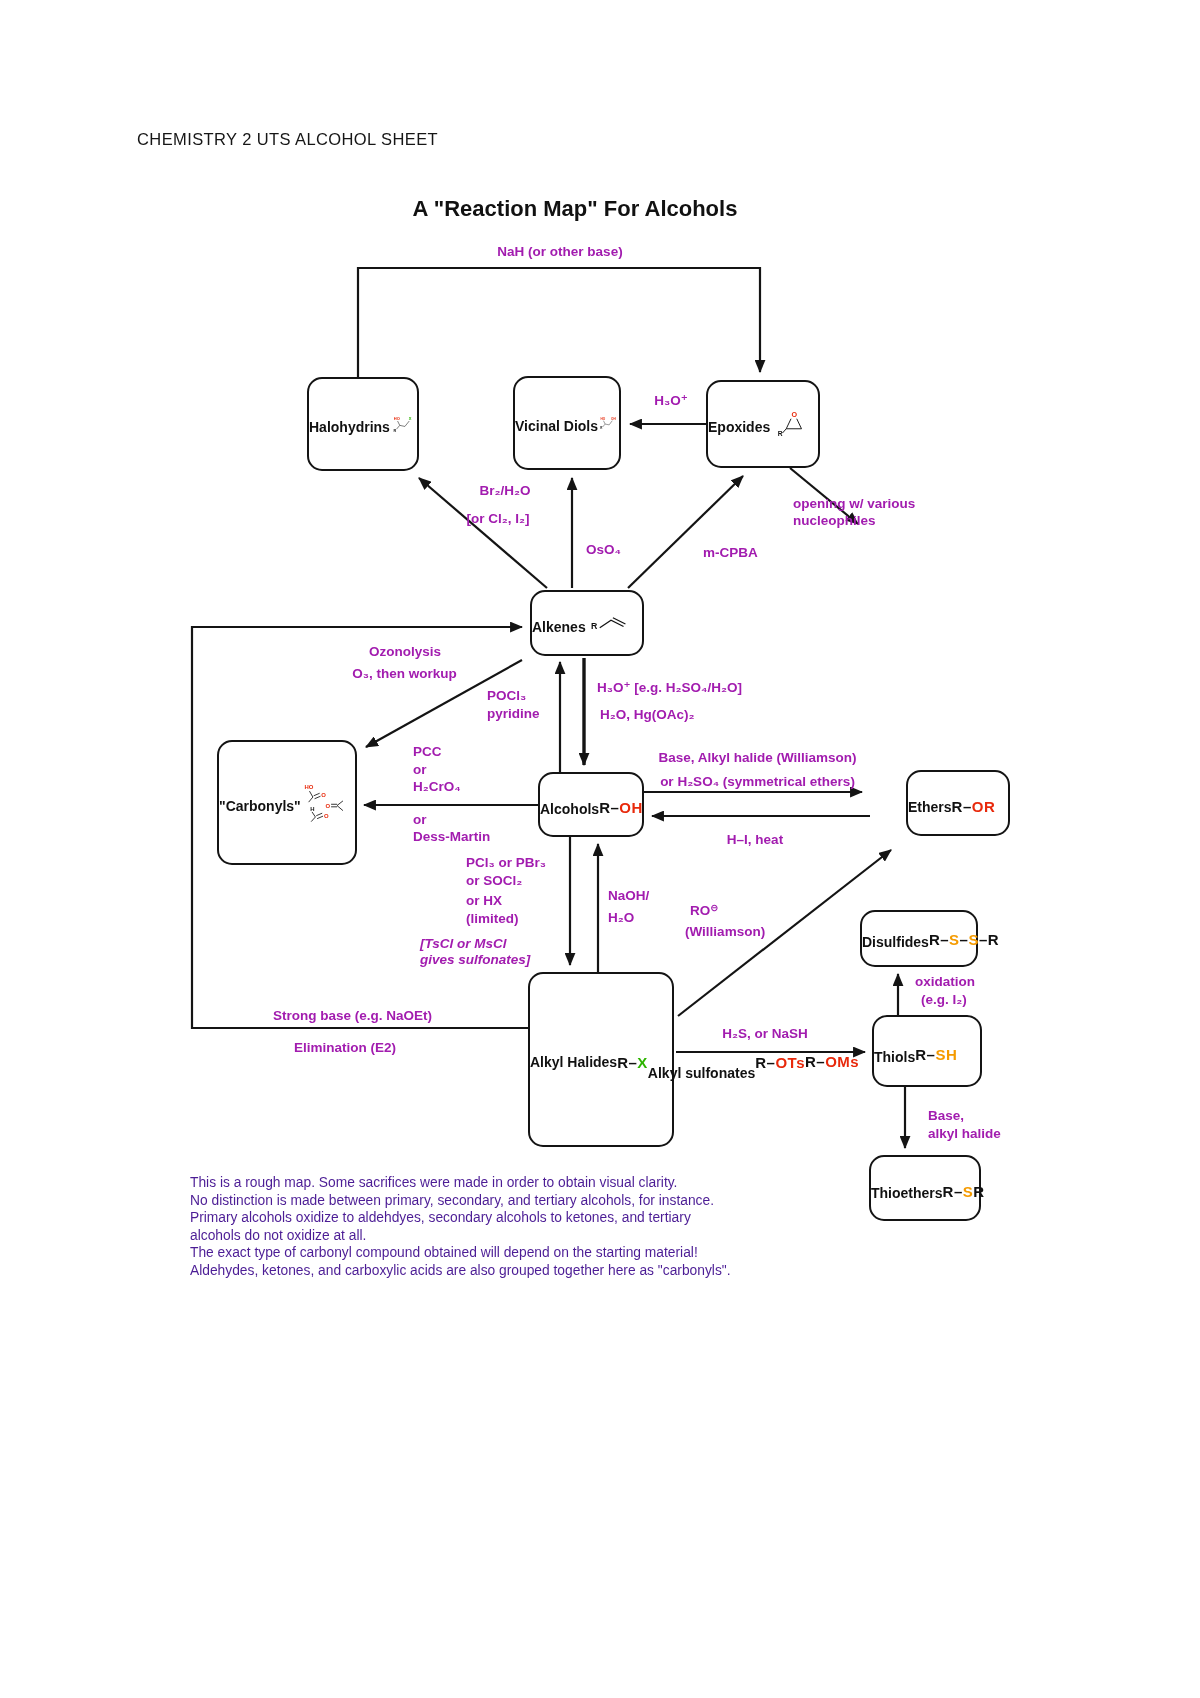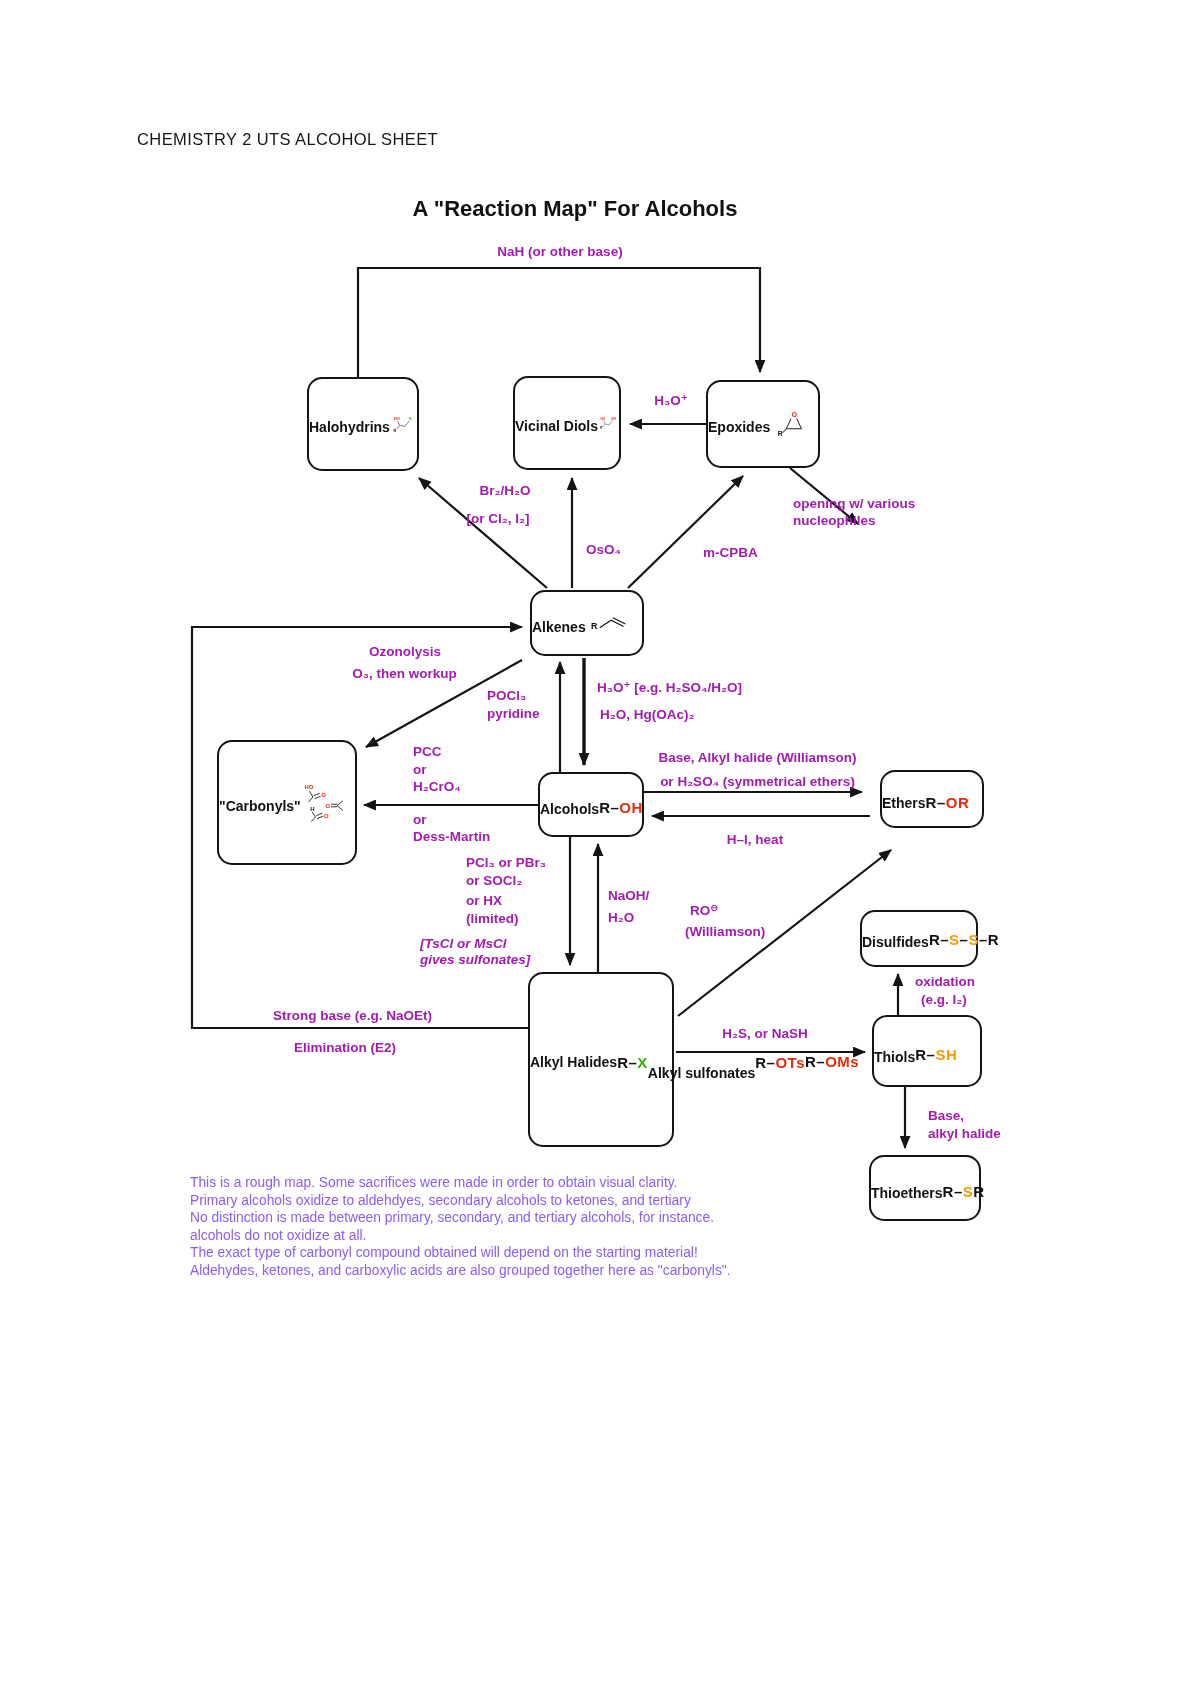--- a/index.html
+++ b/index.html
@@ -15,21 +15,21 @@
   .bt{font:bold 14px "Liberation Sans","DejaVu Sans",sans-serif;color:#111;margin-top:8px;white-space:nowrap;}
   .bf{font:bold 15px "Liberation Sans","DejaVu Sans",sans-serif;color:#111;letter-spacing:.5px;margin-top:6px;white-space:nowrap;}
   .red{color:#e8290b;} .grn{color:#2db400;} .org{color:#f59b00;}
   #wires{position:absolute;left:0;top:0;z-index:1;}
   .cn{stroke:#141414;stroke-width:2.2;fill:none;}
   .cnt{stroke:#141414;stroke-width:3.4;fill:none;}
   .struct{display:block;}
   .struct line, .struct path{stroke:#141414;stroke-width:2;fill:none;}
   .struct text{font-family:"Liberation Sans","DejaVu Sans",sans-serif;font-weight:bold;fill:#111;}
   .struct .tr{fill:#e8290b;} .struct .tg{fill:#2db400;}
-  .fnote{position:absolute;font:13.8px "Liberation Sans","DejaVu Sans",sans-serif;color:#8b5cf6;line-height:17.5px;z-index:3;}
+  .fnote{position:absolute;font:13.8px "Liberation Sans","DejaVu Sans",sans-serif;color:#4c1d95;line-height:17.5px;z-index:3;}
   sup.chg{font-size:10px;vertical-align:4px;}
 </style>
 </head>
 <body>
 
 <div id="page">
 
   <div class="hdr" style="left:137px;top:130px;">CHEMISTRY 2 UTS ALCOHOL SHEET</div>
   <div class="ttl" style="left:375px;top:196px;width:400px;">A "Reaction Map" For Alcohols</div>
 
@@ -116,21 +116,21 @@
       <path d="M36,76 L50,70 M38,83 L52,77"></path>
       <text class="tr" x="54" y="82" font-size="14">O</text>
     </svg>
   </div>
 
   <div class="bx" style="left:538px;top:772px;width:106px;height:65px;">
     <div class="bt">Alcohols</div>
     <div class="bf"><span>R–</span><span class="red">OH</span></div>
   </div>
 
-  <div class="bx" style="left:880px;top:770px;width:104px;height:58px;">
+  <div class="bx" style="left:906px;top:770px;width:104px;height:66px;">
     <div class="bt">Ethers</div>
     <div class="bf"><span>R–</span><span class="red">OR</span></div>
   </div>
 
   <div class="bx" style="left:528px;top:972px;width:146px;height:175px;">
     <div class="bt" style="margin-top:4px;">Alkyl Halides</div>
     <div class="bf"><span>R–</span><span class="grn">X</span></div>
     <div class="bt" style="margin-top:26px;">Alkyl sulfonates</div>
     <div class="bf"><span>R–</span><span class="red">OTs</span></div>
     <div class="bf" style="margin-top:3px;"><span>R–</span><span class="red">OMs</span></div>
@@ -186,20 +186,20 @@
   <div class="lbl c" style="left:230px;top:1008px;width:245px;">Strong base (e.g. NaOEt)</div>
   <div class="lbl c" style="left:240px;top:1040px;width:210px;">Elimination (E2)</div>
   <div class="lbl c" style="left:695px;top:1026px;width:140px;">H₂S, or NaSH</div>
   <div class="lbl" style="left:915px;top:974px;">oxidation</div>
   <div class="lbl" style="left:921px;top:992px;">(e.g. I₂)</div>
   <div class="lbl" style="left:928px;top:1108px;">Base,</div>
   <div class="lbl" style="left:928px;top:1126px;text-align:right;">alkyl halide</div>
 
   <div class="fnote" style="left:190px;top:1174px;">
     <div>This is a rough map. Some sacrifices were made in order to obtain visual clarity.</div>
+    <div>No distinction is made between primary, secondary, and tertiary alcohols, for instance.</div>
     <div>Primary alcohols oxidize to aldehdyes, secondary alcohols to ketones, and tertiary</div>
-    <div>No distinction is made between primary, secondary, and tertiary alcohols, for instance.</div>
     <div>alcohols do not oxidize at all.</div>
     <div>The exact type of carbonyl compound obtained will depend on the starting material!</div>
     <div>Aldehydes, ketones, and carboxylic acids are also grouped together here as "carbonyls".</div>
   </div>
 
 </div>
 
 </body></html>

